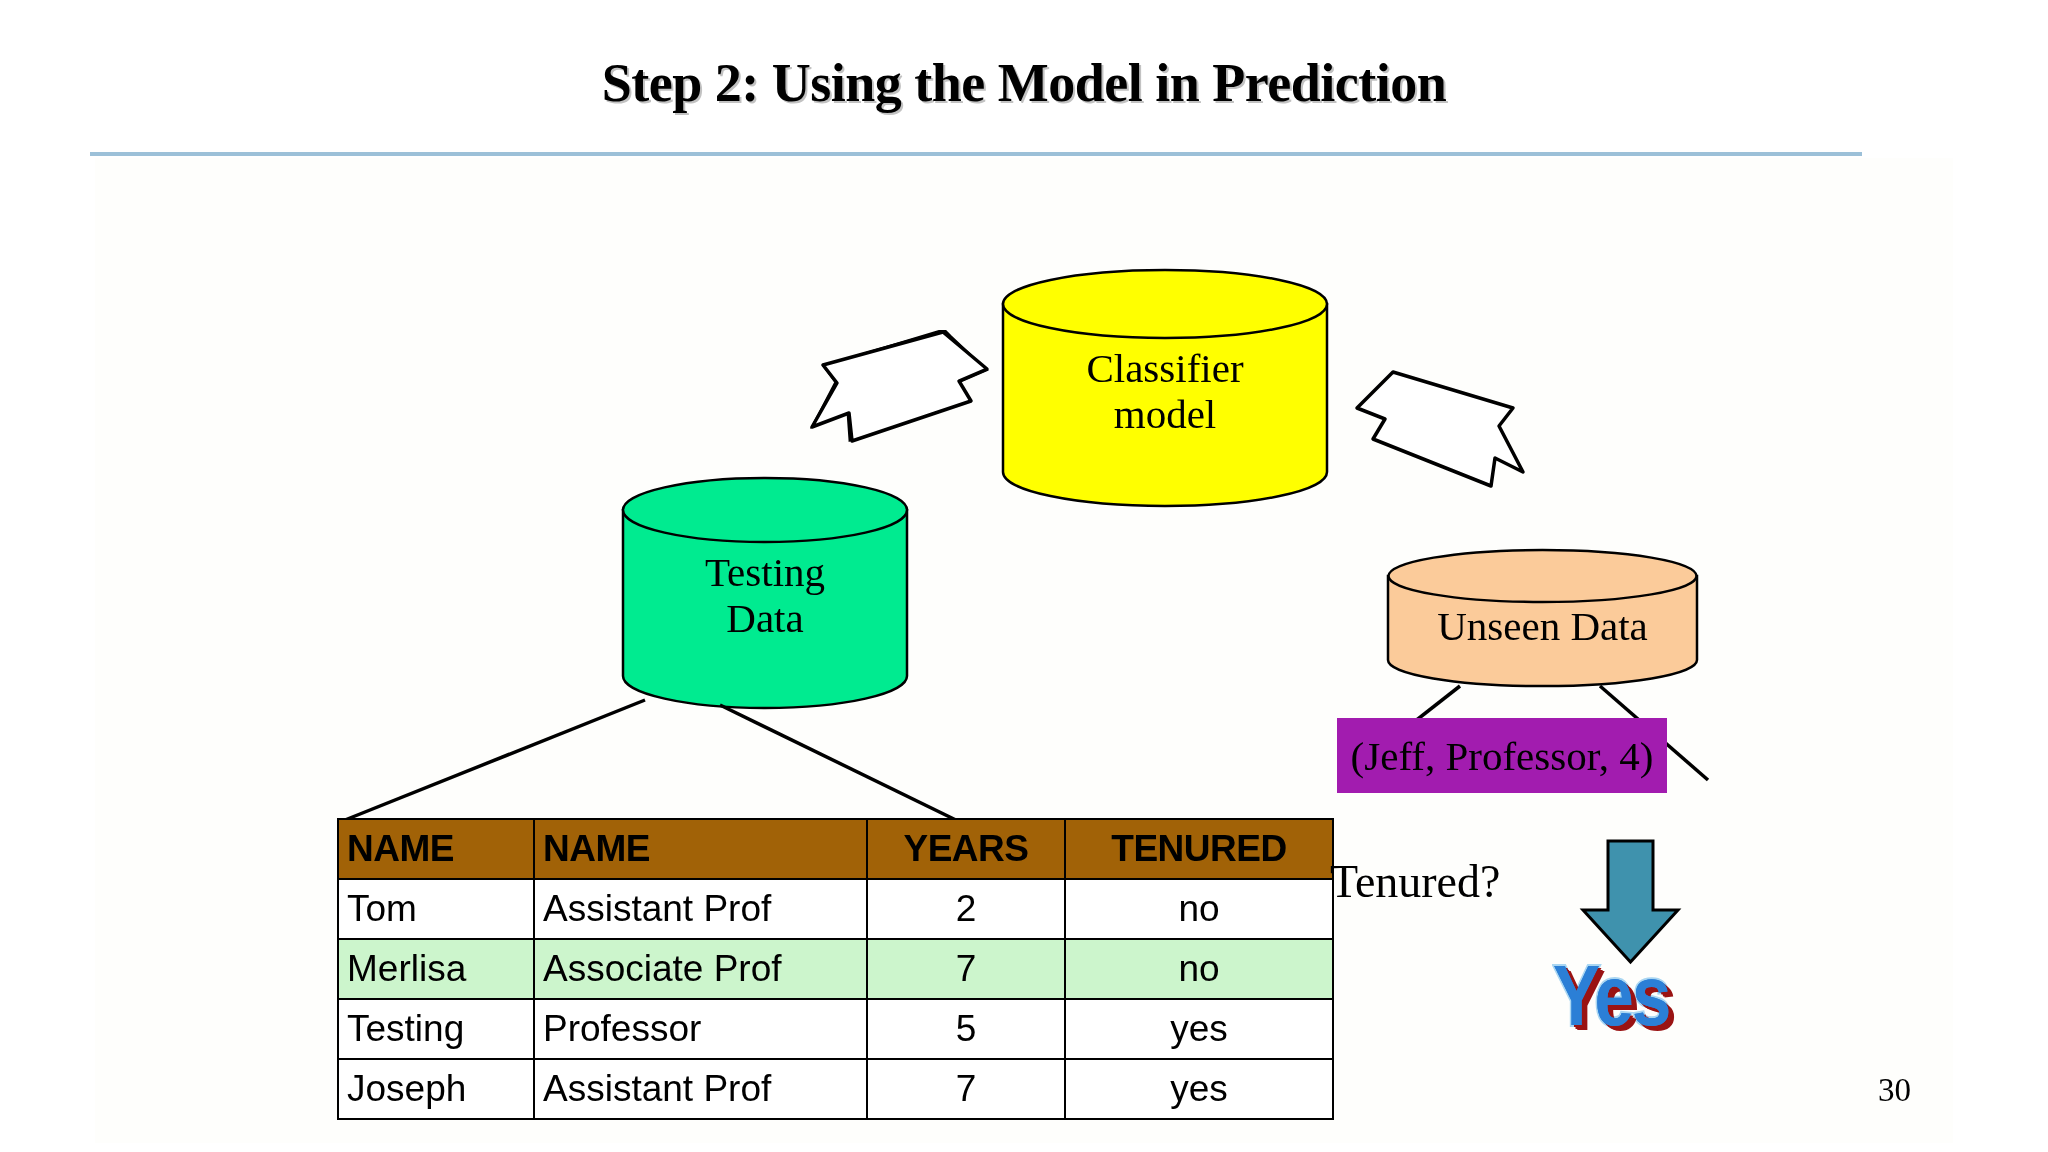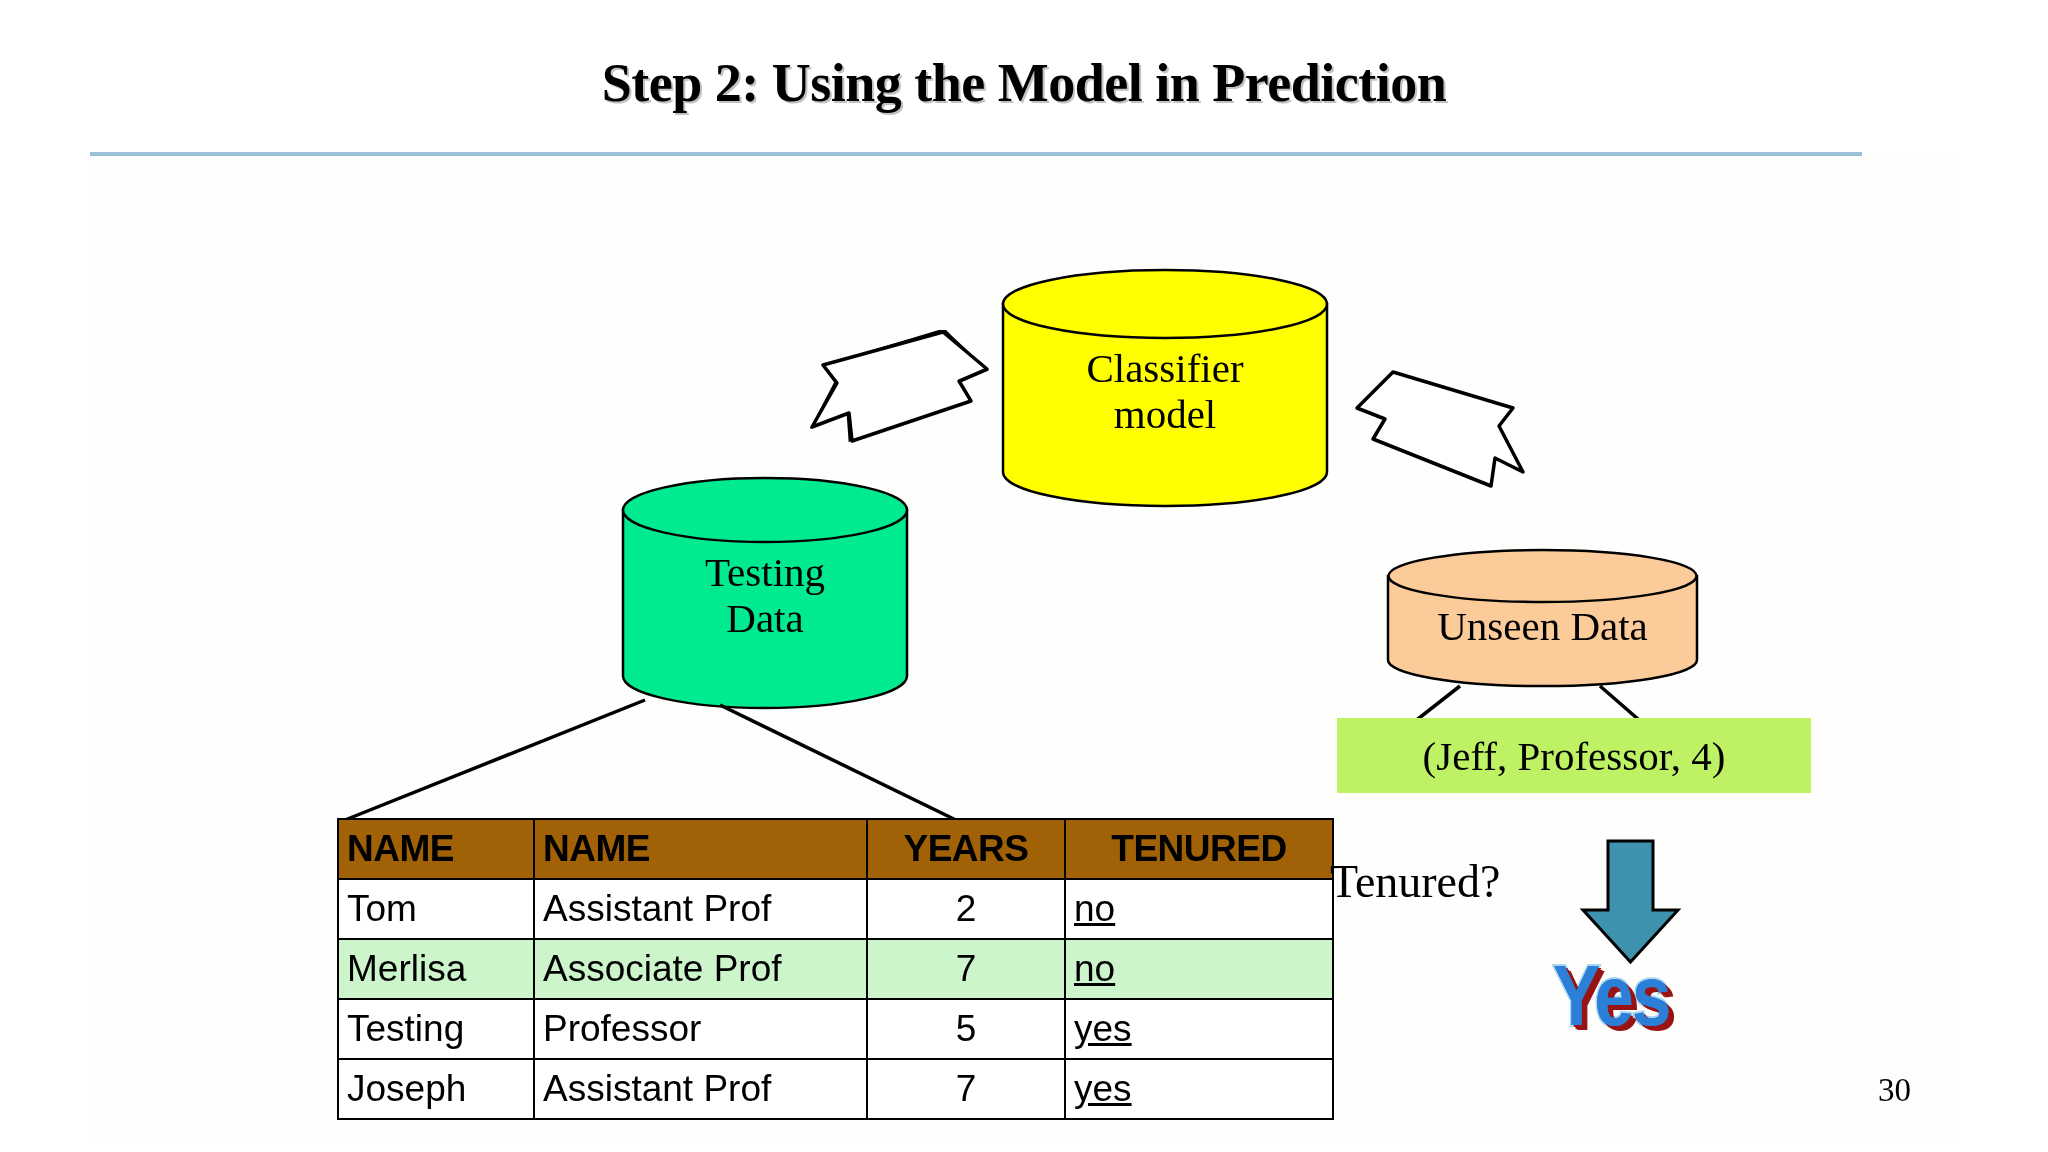--- a/index.html
+++ b/index.html
@@ -108,35 +108,35 @@
   #data-table thead th {
     background: #a16207;
     font-weight: bold;
     text-align: left;
     letter-spacing: -0.5px;
   }
   #data-table thead th.ctr { text-align: center; }
   #data-table td.c-name { width: 178px; text-align: left; }
   #data-table td.c-rank { width: 315px; text-align: left; margin-left: 46px; }
   #data-table td.c-years{ width: 180px; text-align: center; }
-  #data-table td.c-ten  { width: 250px; text-align: left; text-decoration: underline; }
+  #data-table td.c-ten  { width: 250px; text-align: center; }
   #data-table th.c-name { width: 178px; }
   #data-table th.c-rank { width: 315px; }
   #data-table th.c-years{ width: 180px; }
   #data-table th.c-ten  { width: 250px; }
   #data-table tr.hl td { background: #ccf5cc; }
 
   
   #tuple-box {
     position: absolute;
     left: 1337px;
     top: 718px;
-    width: 474px;
+    width: 330px;
     height: 75px;
-    background: #bef264;
+    background: #a21caf;
     display: flex;
     align-items: center;
     justify-content: center;
     font-family: "Liberation Serif", serif;
     font-size: 41px;
     color: #000000;
     white-space: nowrap;
   }
 
   

